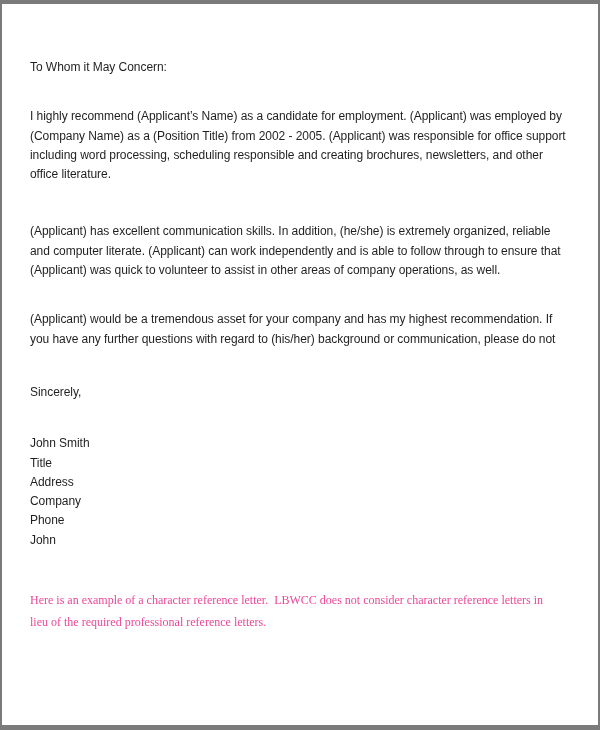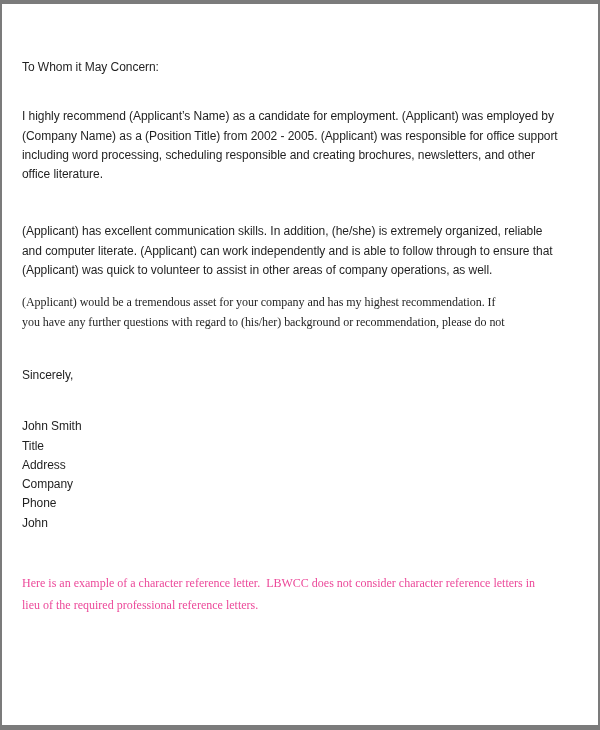--- a/index.html
+++ b/index.html
@@ -9,37 +9,37 @@
   }
   .page {
     position: relative;
     box-sizing: border-box;
     width: 600px;
     height: 730px;
     background: #ffffff;
     border-style: solid;
     border-color: #7b7b7b;
     border-width: 4px 2px 5px 2px;
-    padding: 0 8px 0 20px;
+    padding: 0 8px 0 28px;
     overflow: hidden;
   }
   .letter {
     font-family: "Liberation Sans", sans-serif;
     font-size: 12px;
     line-height: 19.3px;
     letter-spacing: -0.05px;
     color: #1f1f1f;
   }
   .line {
     white-space: pre-wrap;
   }
   .salutation   { margin-top: 54px; }
   .para-1       { margin-top: 30px; }
   .para-2       { margin-top: 38px; }
-  .para-3       { margin-top: 13px; font-family: Liberation Serif, serif; }
+  .para-3       { margin-top: 30px; }
   .closing      { margin-top: 34px; }
   .signature    { margin-top: 32px; }
   .footer-note {
     margin-top: 39px;
     font-family: "Liberation Serif", serif;
     font-size: 12px;
     line-height: 22.3px;
     letter-spacing: 0;
     color: #ec4899;
   }
@@ -61,21 +61,21 @@
     </div>
 
     <div class="para para-2">
       <div class="line">(Applicant) has excellent communication skills. In addition, (he/she) is extremely organized, reliable</div>
       <div class="line">and computer literate. (Applicant) can work independently and is able to follow through to ensure that</div>
       <div class="line">(Applicant) was quick to volunteer to assist in other areas of company operations, as well.</div>
     </div>
 
     <div class="para para-3">
       <div class="line">(Applicant) would be a tremendous asset for your company and has my highest recommendation. If</div>
-      <div class="line">you have any further questions with regard to (his/her) background or recommendation, please do not</div>
+      <div class="line">you have any further questions with regard to (his/her) background or communication, please do not</div>
     </div>
 
     <div class="line closing">Sincerely,</div>
 
     <div class="signature">
       <div class="line">John Smith</div>
       <div class="line">Title</div>
       <div class="line">Address</div>
       <div class="line">Company</div>
       <div class="line">Phone</div>

